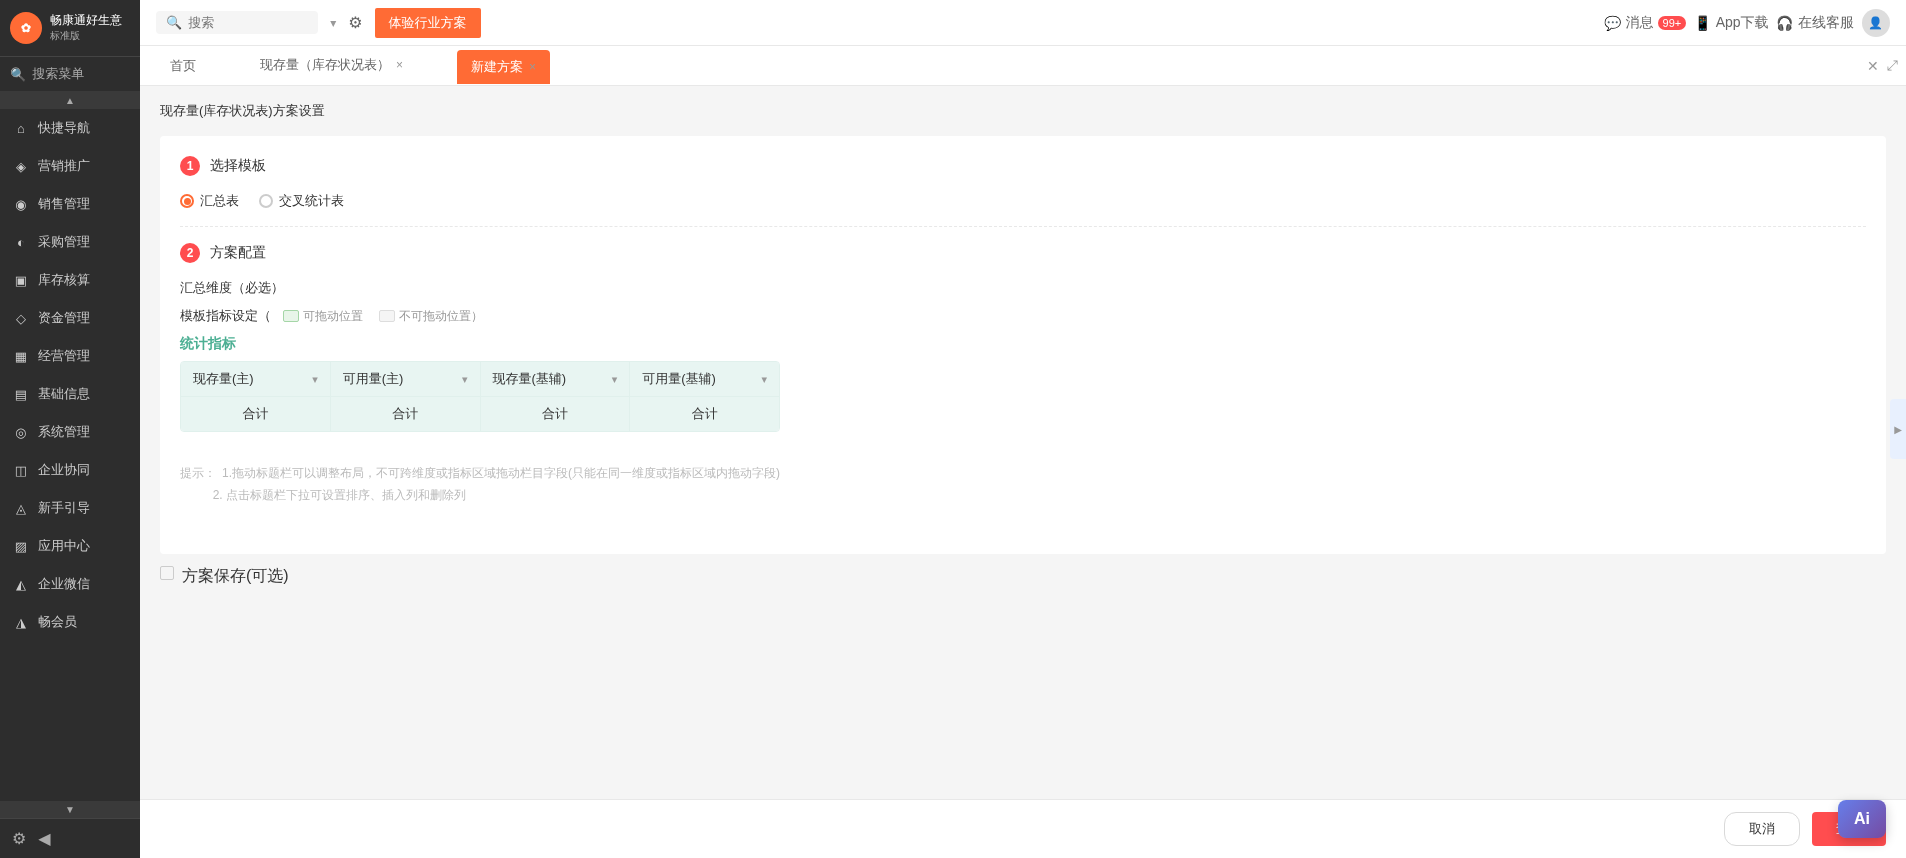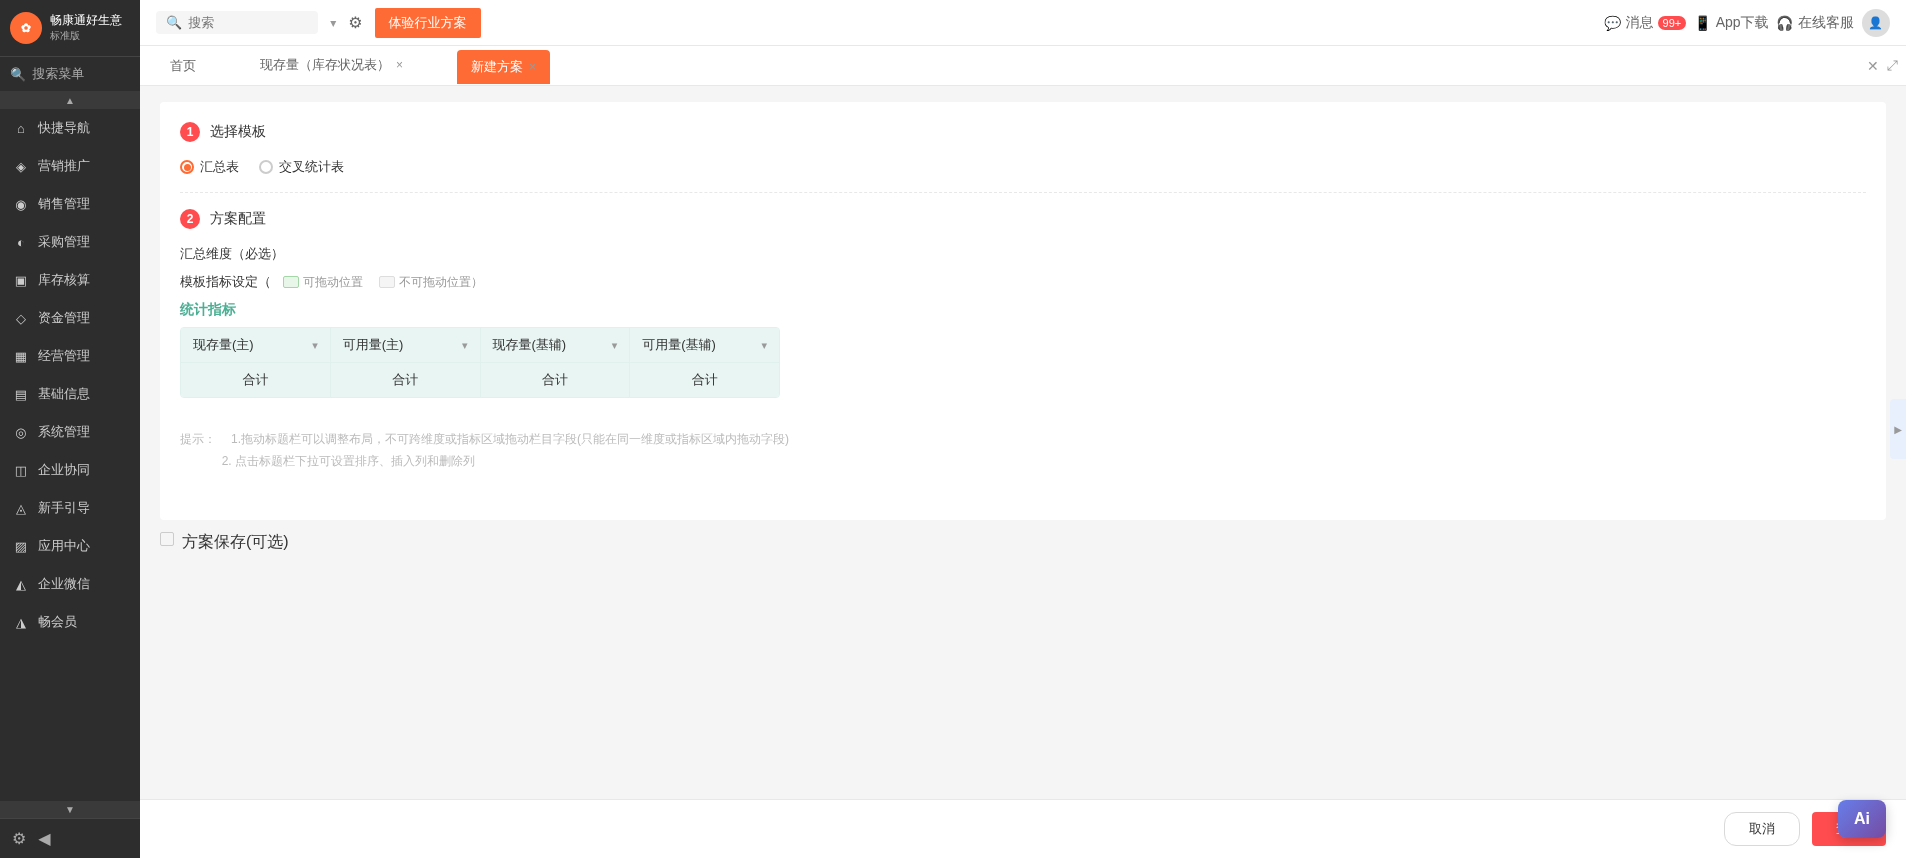--- a/index.html
+++ b/index.html
@@ -210,21 +210,21 @@
       background: #e8f5f2;
     }
     .stats-col-cell {
       padding: 8px 12px; text-align: center;
       font-size: 13px; color: #333;
     }
     .chevron-down { color: #999; font-size: 11px; }
 
     
     .tips-box { margin: 16px 0; padding: 12px 0; color: #bbb; font-size: 12px; line-height: 1.8; }
-    .tips-box .tip-line { display: flex; gap: 15px; }
+    .tips-box .tip-line { display: flex; gap: 6px; }
 
     
     .save-option { display: flex; align-items: flex-start; gap: 8px; font-size: 16px; color: #333; margin-top: 8px; }
     .checkbox {
       width: 14px; height: 14px; border: 1px solid #ccc;
       border-radius: 2px; cursor: pointer; flex-shrink: 0;
     }
 
     
     .footer-bar {
@@ -395,20 +395,21 @@
       <span>新建方案</span>
       <span class="tab-close">×</span>
     </div>
     <div class="window-controls" style="margin-left:auto; margin-right:8px;">
       <span class="win-btn">✕</span>
       <span class="win-btn">⤢</span>
     </div>
   </div>
 
   <div class="content">
+    <div class="page-title">现存量(库存状况表)方案设置</div>
 
     <div class="card">
 
       
       <div class="step-header">
         <div class="step-num">1</div>
         <div class="step-title">选择模板</div>
       </div>
       <div class="template-options">
         <label class="radio-option">

